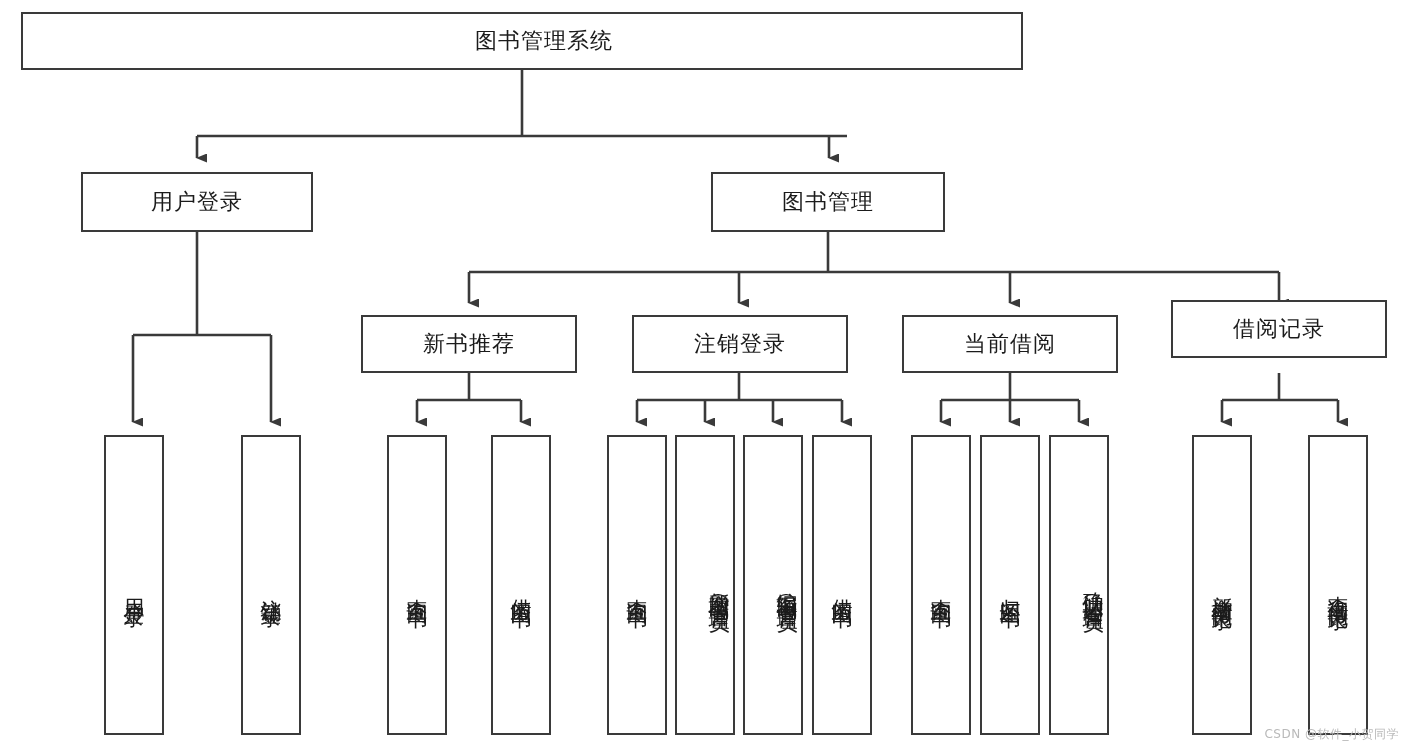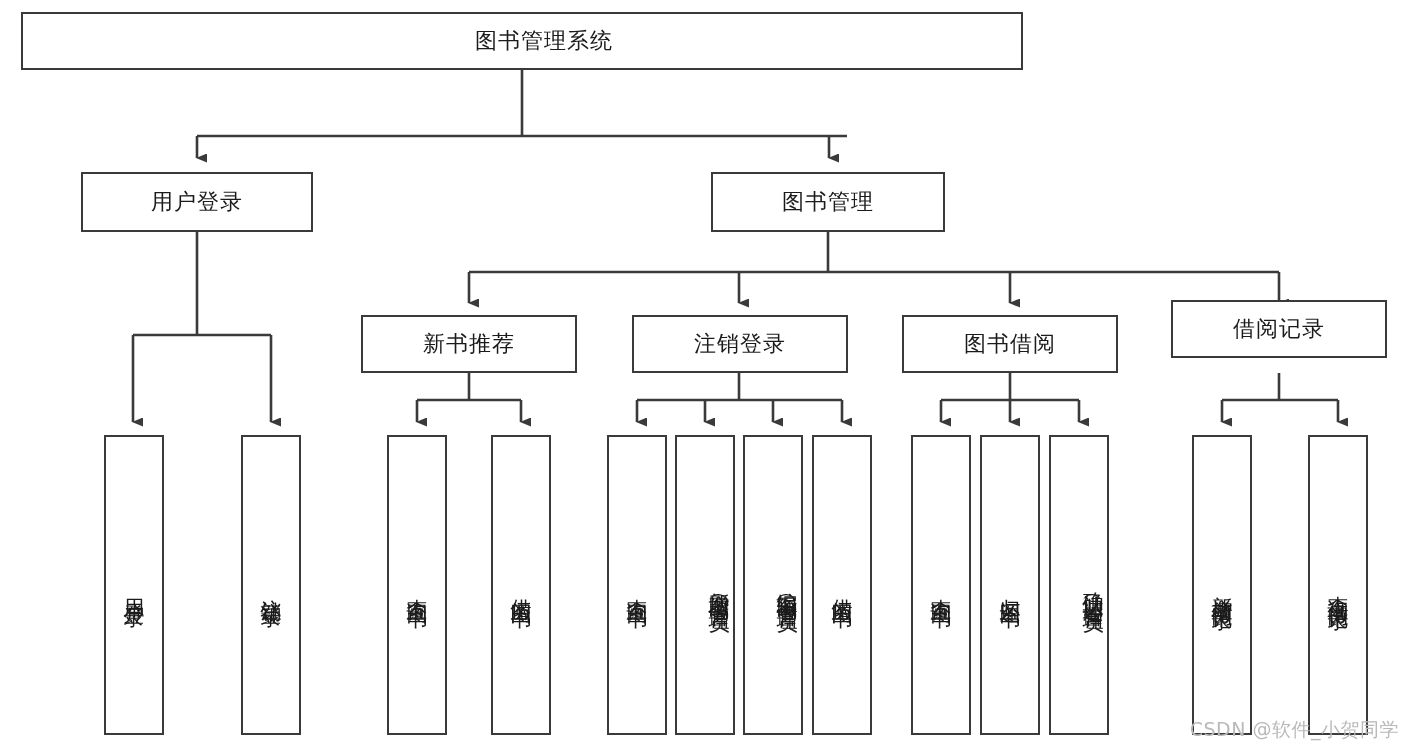--- a/index.html
+++ b/index.html
@@ -8,21 +8,21 @@
   #stage{position:relative;width:1405px;height:747px;background:#fff;}
   svg#wires{position:absolute;left:0;top:0;width:1405px;height:747px;}
   .node{position:absolute;box-sizing:border-box;background:#ffffff;
         border:2.5px solid #3a3a3a;display:flex;align-items:center;
         justify-content:center;}
   .node.h{font-size:22px;color:#1b1b1b;letter-spacing:1px;}
   .node.v{writing-mode:vertical-rl;text-orientation:upright;
           font-size:21px;color:#1b1b1b;letter-spacing:3px;
           padding-top:6px;align-items:flex-start;justify-content:center;}
   .node.v.mid{align-items:center;}
-  .watermark{position:absolute;right:6px;bottom:4px;font-size:19px;
+  .watermark{position:absolute;right:6px;bottom:4px;font-size:12px;
              color:#b9b9b9;letter-spacing:.5px;white-space:nowrap;}
 </style>
 </head>
 <body>
 
 <div id="stage">
 
   <svg id="wires" viewBox="0 0 1405 747">
     <defs>
       <marker id="ah" markerWidth="10" markerHeight="11" refX="4.5" refY="10" orient="auto" markerUnits="userSpaceOnUse">
@@ -73,21 +73,21 @@
     </g>
   </svg>
 
   <div class="node h" style="left:21px;top:12px;width:1002px;height:58px;padding-left:44px;">图书管理系统</div>
 
   <div class="node h" style="left:81px;top:172px;width:232px;height:60px;">用户登录</div>
   <div class="node h" style="left:711px;top:172px;width:234px;height:60px;">图书管理</div>
 
   <div class="node h" style="left:361px;top:315px;width:216px;height:58px;">新书推荐</div>
   <div class="node h" style="left:632px;top:315px;width:216px;height:58px;">注销登录</div>
-  <div class="node h" style="left:902px;top:315px;width:216px;height:58px;">图书借阅</div>
+  <div class="node h" style="left:902px;top:315px;width:216px;height:58px;">当前借阅</div>
   <div class="node h" style="left:1171px;top:300px;width:216px;height:58px;">借阅记录</div>
 
   <div class="node v mid" style="left:104px;top:435px;width:60px;height:300px;">用户登录</div>
   <div class="node v mid" style="left:241px;top:435px;width:60px;height:300px;">注销登录</div>
 
   <div class="node v mid" style="left:387px;top:435px;width:60px;height:300px;">查询图书</div>
   <div class="node v mid" style="left:491px;top:435px;width:60px;height:300px;">借阅图书</div>
 
   <div class="node v mid" style="left:607px;top:435px;width:60px;height:300px;">查询图书</div>
   <div class="node v" style="left:675px;top:435px;width:60px;height:300px;">新增图书（管理员）</div>

